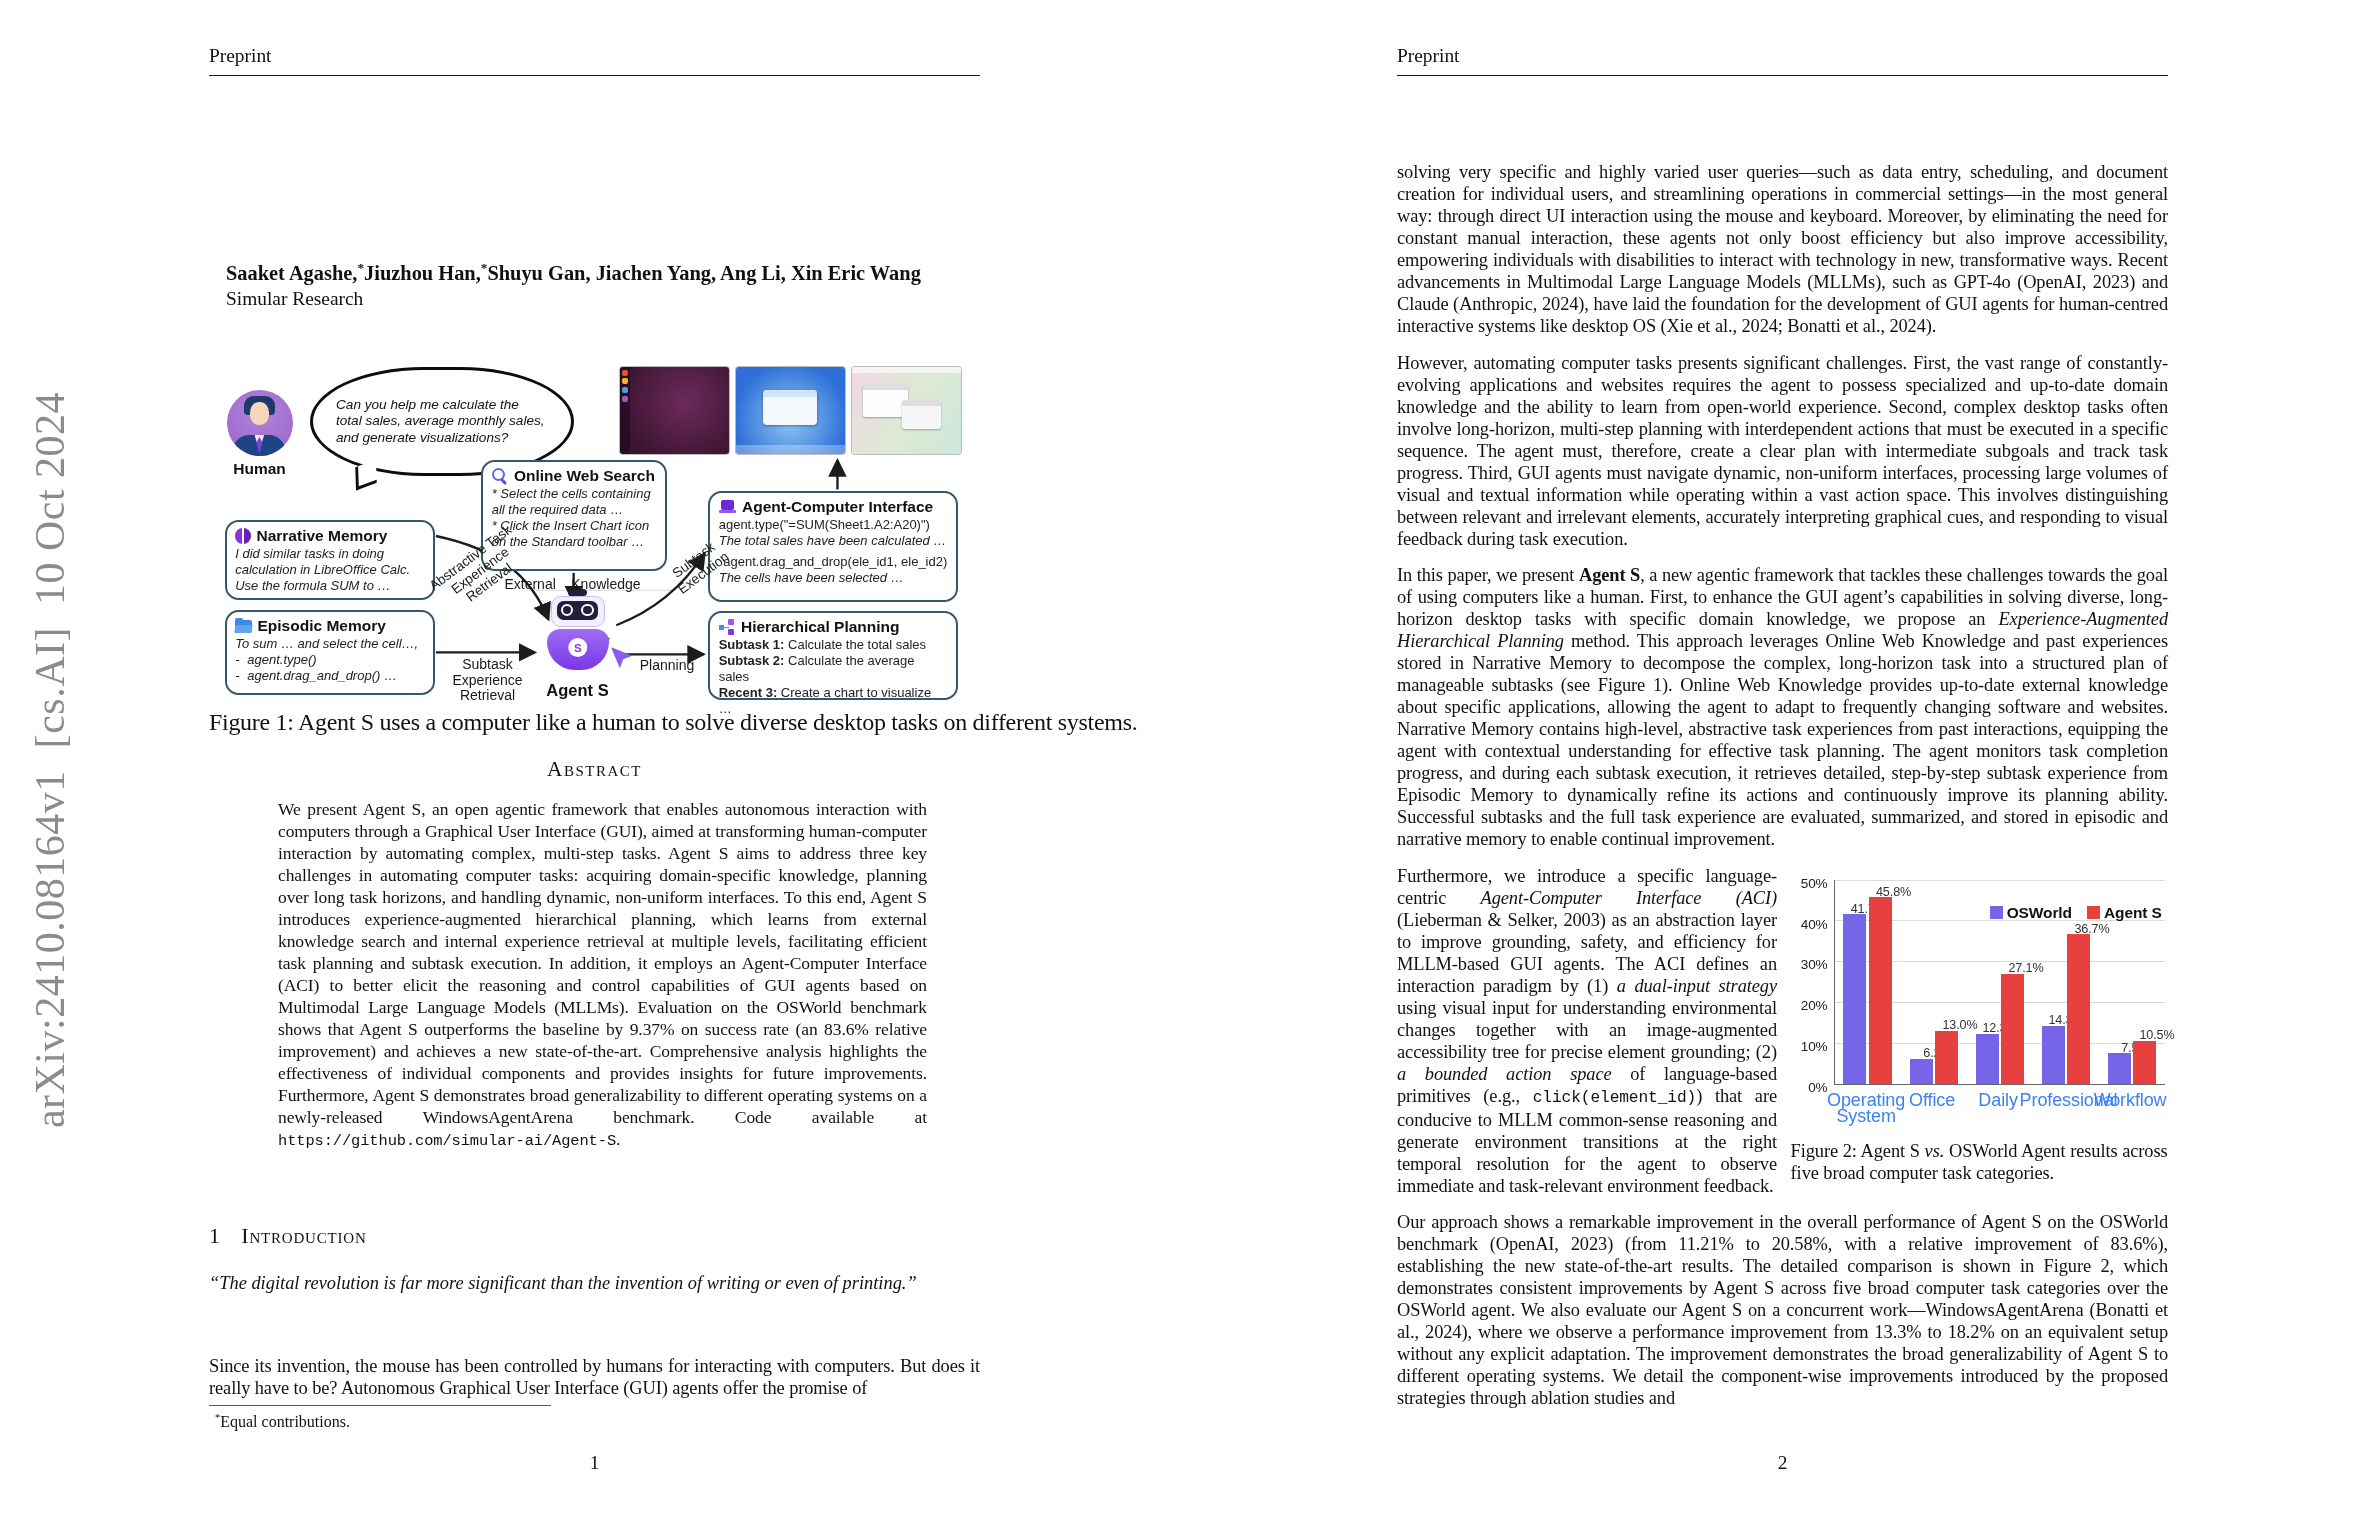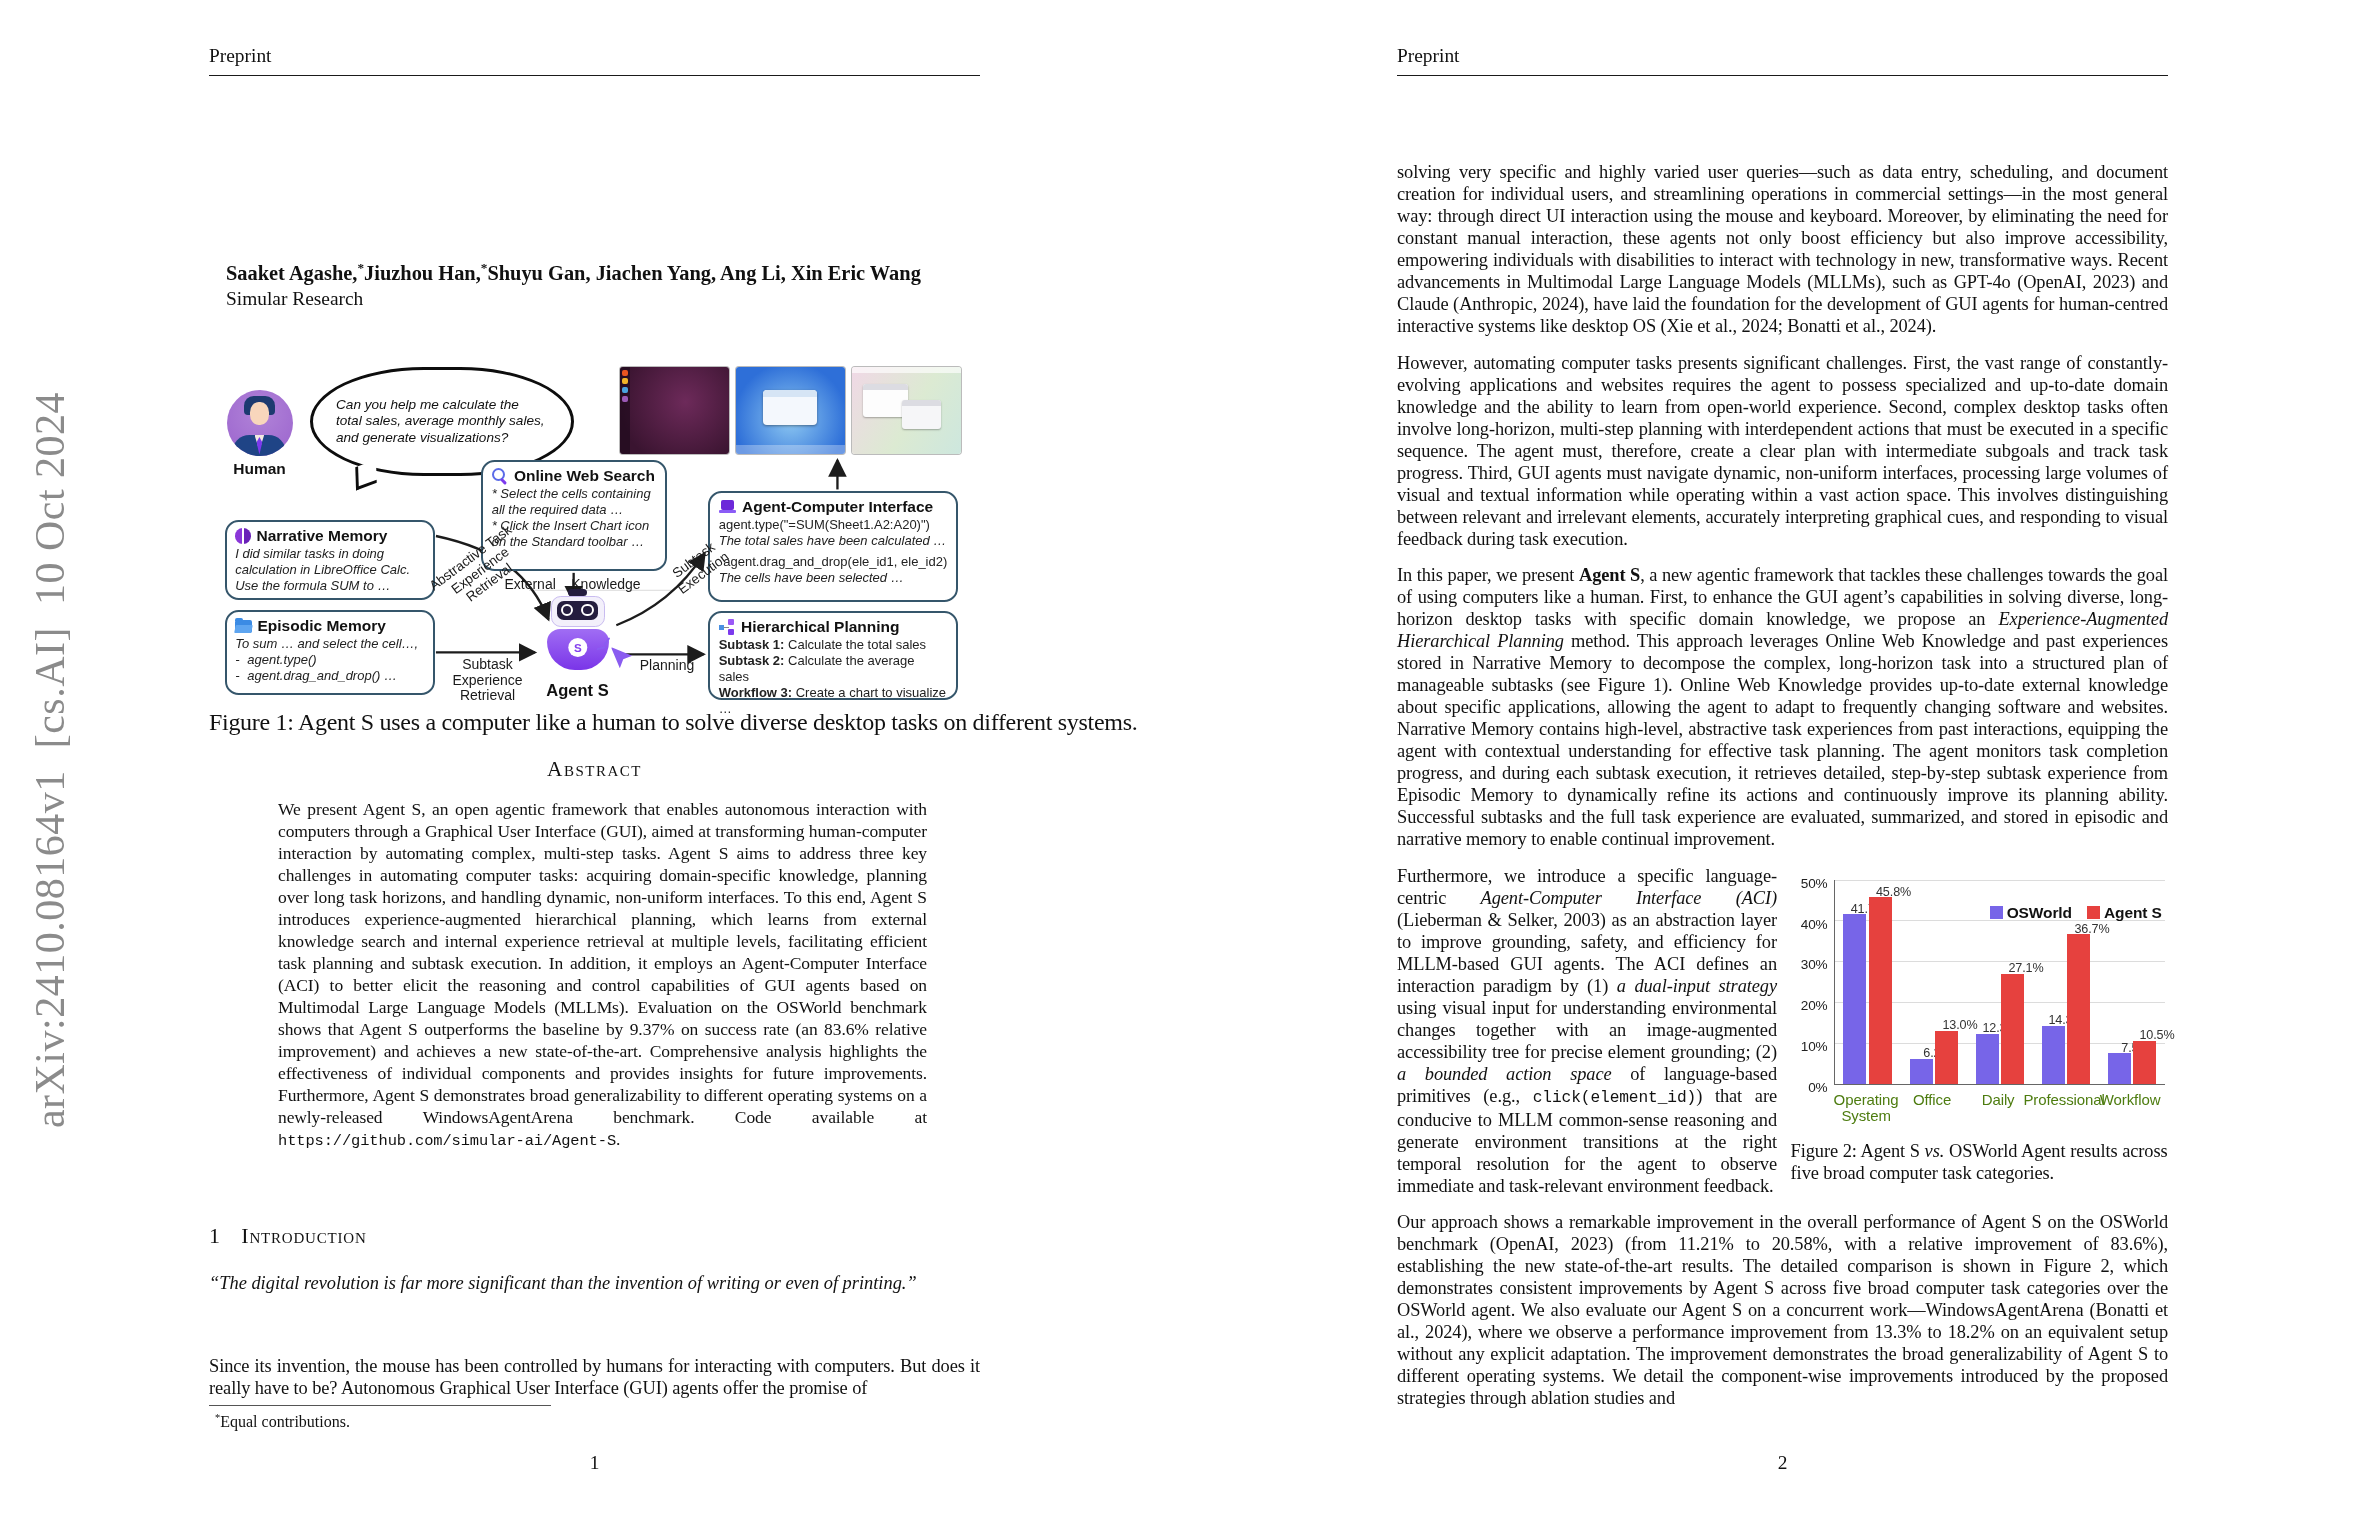--- a/index.html
+++ b/index.html
@@ -157,21 +157,21 @@
                border-radius:1px;}
   .ic-hier .ln{position:absolute;left:4.9px;top:7.8px;width:5.8px;height:1.5px;background:#888;}
   
   .chart{position:relative;width:377px;height:264px;font-family:"Liberation Sans",sans-serif;}
   .plot{position:absolute;left:43px;top:15.5px;width:330px;height:204px;
         border-left:1.5px solid #666;border-bottom:1.9px solid #666;box-sizing:content-box;}
   .gridline{position:absolute;left:0;right:0;height:1px;background:#dcdcdc;}
   .ytick{position:absolute;left:0;width:37px;text-align:right;font-size:13.6px;color:#222;}
   .bar{position:absolute;bottom:0;width:23px;}
   .bar-label{position:absolute;width:62px;text-align:right;font-size:12.6px;color:#333;}
-  .xlabel{position:absolute;width:89px;text-align:center;font-size:15px;color:#4d7c0f;
+  .xlabel{position:absolute;width:89px;text-align:center;font-size:18px;color:#3b82f6;
           line-height:16.5px;}
   .legend{position:absolute;top:37px;right:5.8px;display:flex;gap:15.5px;align-items:flex-start;}
   .legend-item{display:flex;align-items:center;gap:3.9px;font-weight:bold;font-size:15.5px;}
   .legend-swatch{width:12.6px;height:12.6px;}
 </style>
 </head>
 <body>
 
 <div class="sheet">
 
@@ -304,21 +304,21 @@
             <span class="n1"></span>
             <span class="n2"></span>
             <span class="n3"></span>
             <span class="ln" style="top:7.8px;"></span>
           </span>
         <span>Hierarchical Planning</span>
       </div>
       <div id="planning-lines">
           <div class="plan-row"><b>Subtask 1: </b><span>Calculate the total sales</span></div>
           <div class="plan-row"><b>Subtask 2: </b><span>Calculate the average sales</span></div>
-          <div class="plan-row"><b>Workflow 3: </b><span>Create a chart to visualize</span></div>
+          <div class="plan-row"><b>Recent 3: </b><span>Create a chart to visualize</span></div>
           <div class="plan-row"><span>…</span></div>
         </div>
     </div>
 
     <div class="robot">
       <div class="robot-ant"></div>
       <div class="robot-head">
         <div class="robot-face">
           <div class="eye l"></div>
           <div class="eye r"></div>

